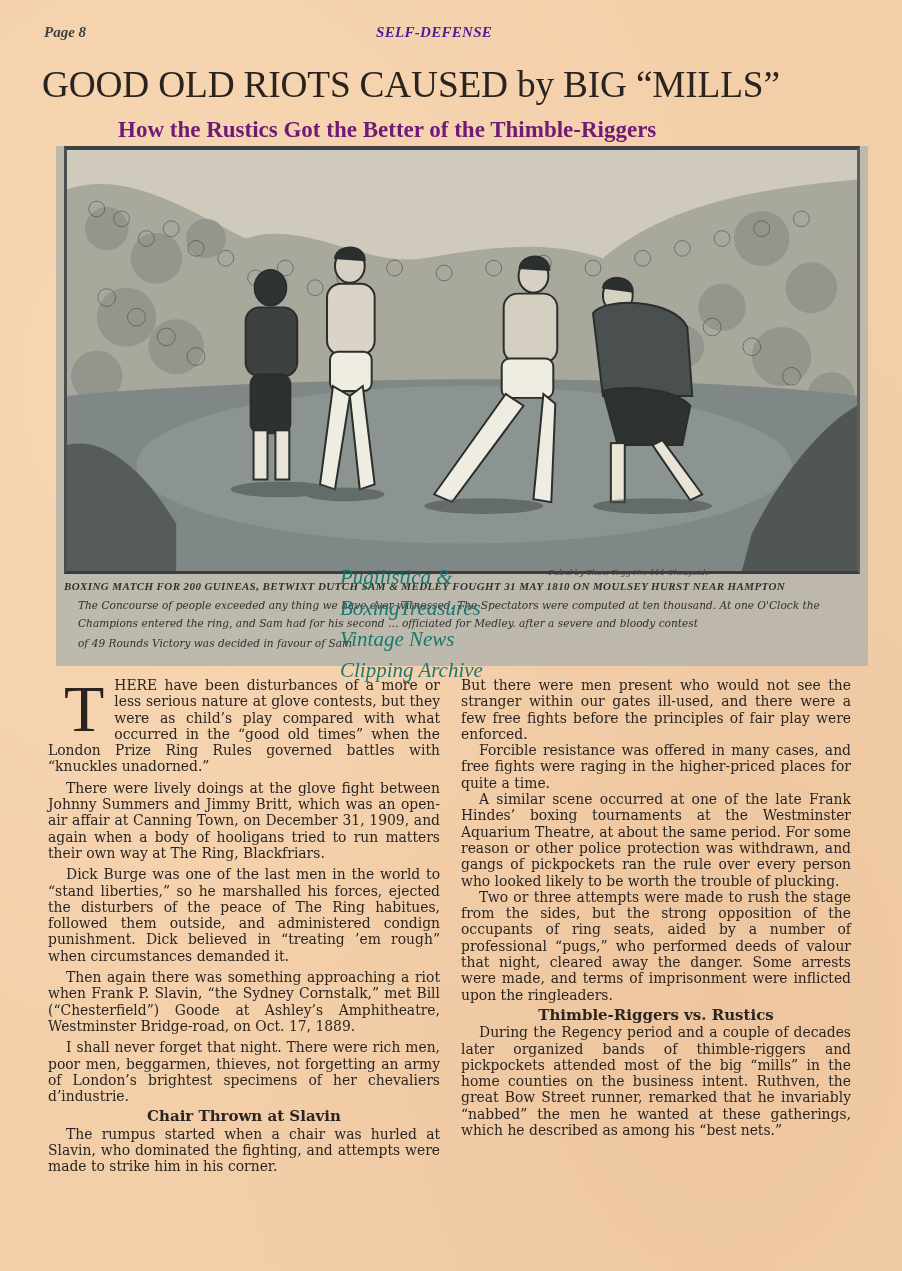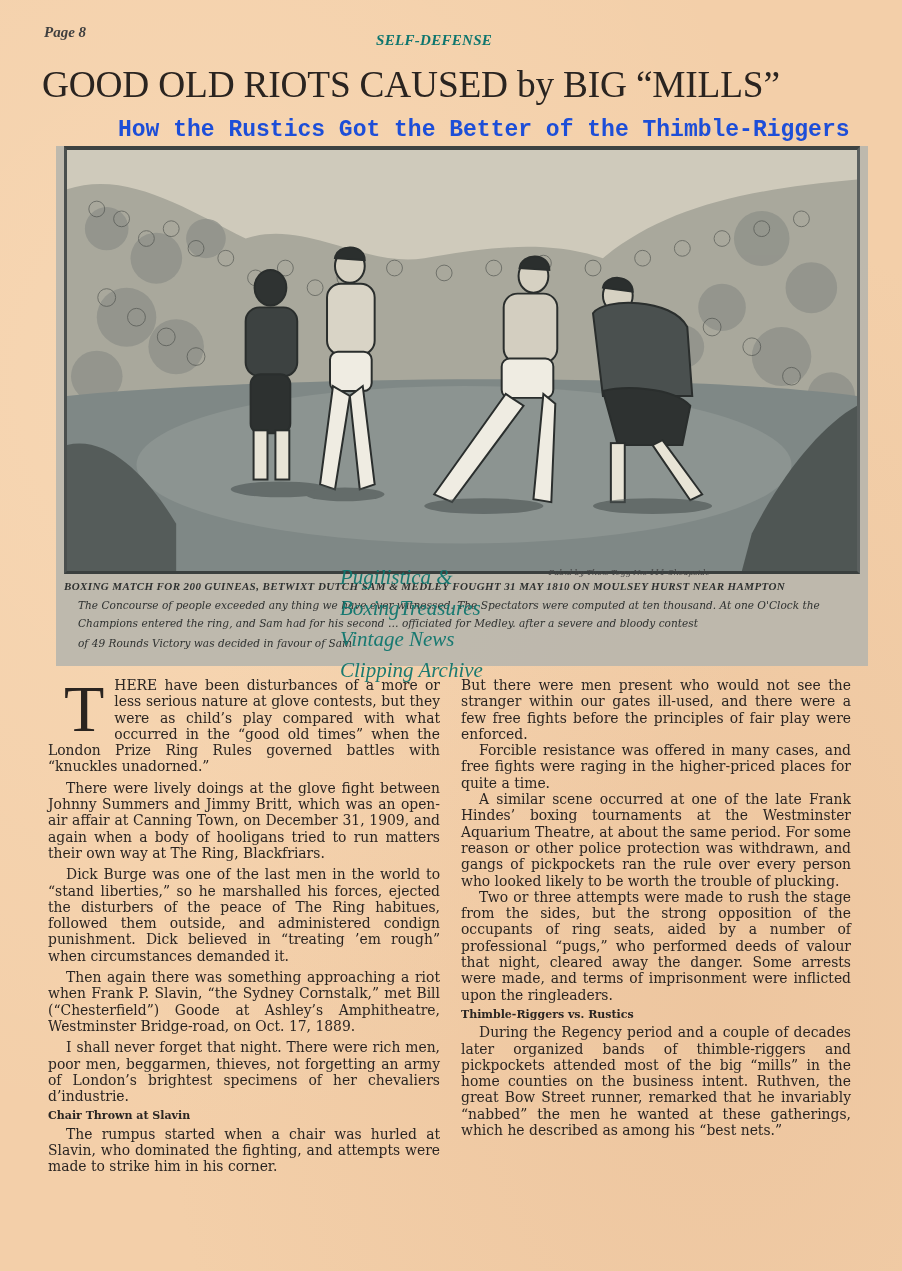--- a/index.html
+++ b/index.html
@@ -15,35 +15,35 @@
     }
     .page { position: absolute; left: 0; top: 0; width: 902px; height: 1271px; }
 
     .running-head { position: absolute; top: 24px; left: 44px; width: 800px; height: 20px; }
     .page-num {
       position: absolute; left: 0; top: 0;
       font-family: "Liberation Serif", serif; font-style: italic; font-weight: bold;
       font-size: 15px; color: #404040;
     }
     .mag-title {
-      position: absolute; left: 332px; top: 8px;
+      position: absolute; left: 332px; top: 0;
       font-family: "Liberation Serif", serif; font-style: italic; font-weight: bold;
-      font-size: 15px; letter-spacing: 0.3px; color: #0f766e;
+      font-size: 15px; letter-spacing: 0.3px; color: #4c1d95;
     }
 
     .headline {
       position: absolute; top: 62px; left: 42px; width: 820px;
       font-family: "Liberation Serif", serif; font-weight: normal;
       font-size: 38.5px; letter-spacing: -0.2px; color: #2a2420; white-space: nowrap;
       transform: scaleX(0.97); transform-origin: left;
     }
     .subhead {
       position: absolute; top: 117px; left: 118px;
-      font-family: Liberation Mono, monospace;
-      font-size: 23px; color: #1d4ed8; white-space: nowrap;
+      font-family: Liberation Serif, serif;
+      font-size: 23px; color: #701a75; white-space: nowrap;
     }
 
     .figure {
       position: absolute; left: 56px; top: 146px; width: 812px; height: 508px; text-decoration: underline;
     }
     .engraving {
       position: absolute; left: 8px; top: 0; width: 796px; height: 428px;
       background: linear-gradient(180deg, #c9c5b4 0%, #bdbbae 45%, #8d9592 70%, #7e8784 100%);
       border-top: 4px solid #3e4342;
       border-left: 3px solid #4a4f4e;
@@ -84,21 +84,21 @@
     .col-right { left: 461px; top: 677px; width: 390px; }
     .col p { text-indent: 18px; margin-bottom: 0; }
     .col p.noindent { text-indent: 0; }
     .dropcap-para { position: relative; }
     .dropcap {
       float: left; font-family: "Liberation Serif", serif;
       font-size: 66px; line-height: 52px; height: 54px;
       margin: 6px 10px 0 16px; color: #2a2420;
     }
     .section-head {
-      text-align: left; font-weight: bold; font-size: 11px;
+      text-align: center; font-weight: bold; font-size: 15px;
       margin: 4px 0 1px; text-indent: 0;
     }
     .gap { height: 5px; }
 
     .watermark {
       position: absolute; left: 340px; top: 562px; width: 240px;
       font-family: "Liberation Serif", serif; font-style: italic;
       color: #0f766e; font-size: 21px; line-height: 31px; text-align: left;
       pointer-events: none; opacity: 0.95;
     }

